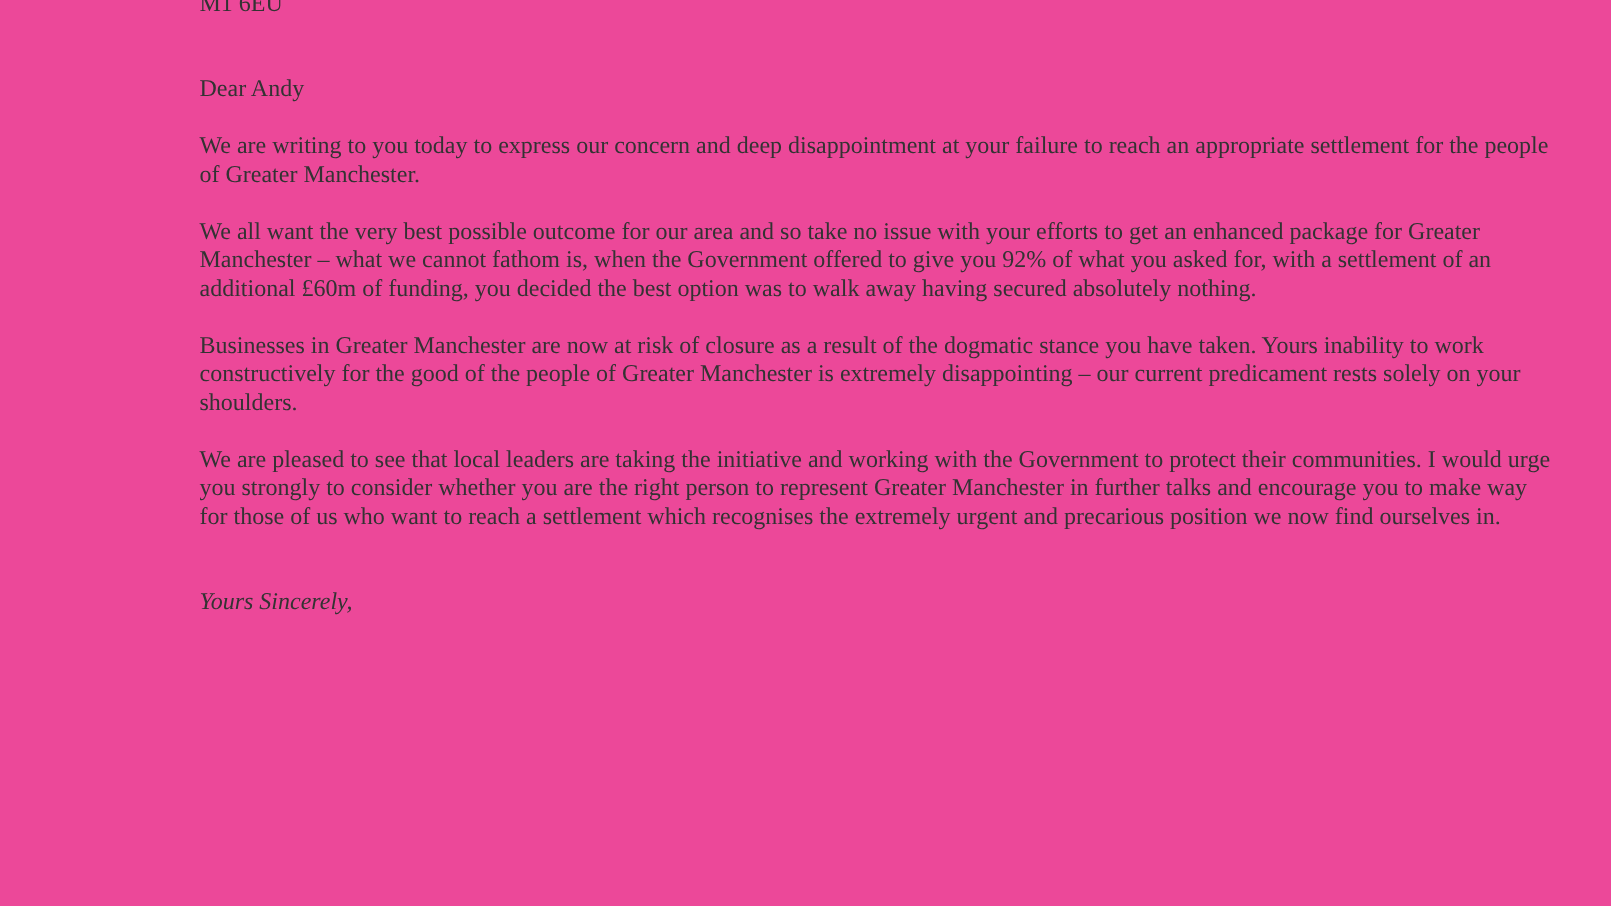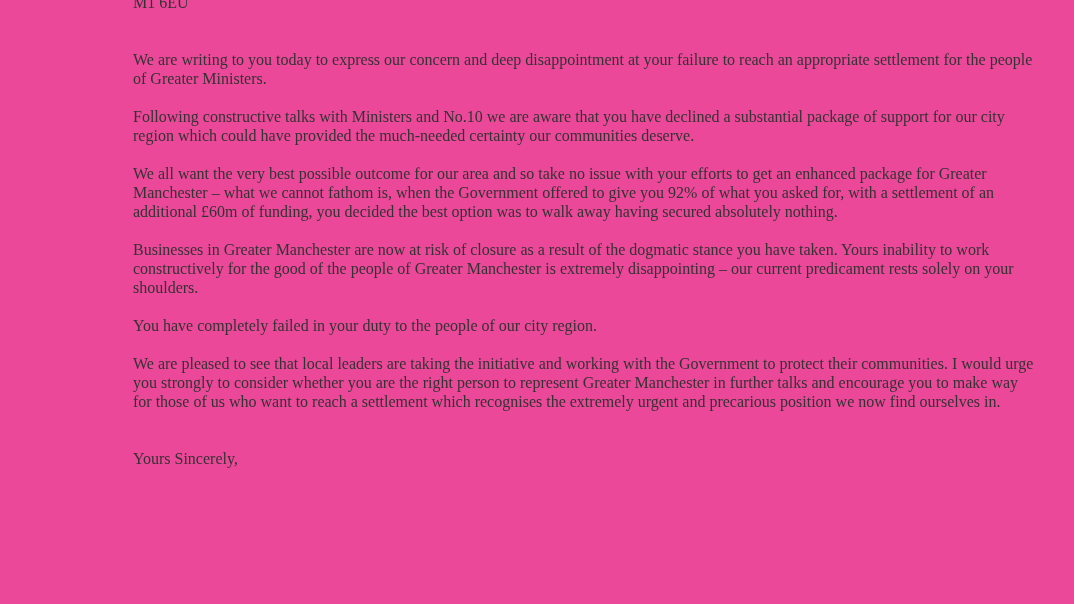--- a/index.html
+++ b/index.html
@@ -31,29 +31,29 @@
     -webkit-font-smoothing: antialiased;
   }
   .letter p {
     margin: 0 0 19px 0;
   }
   .letter p.gap-2 {
     margin-bottom: 38px;
   }
   .letter p.no-gap {
     margin-bottom: 0;
+    font-style: italic;
   }
 </style>
 </head>
 <body>
 
 <div class="page">
   <div class="letter">
     <p class="gap-2">M1 6EU</p>
-    <p>We are writing to you today to express our concern and deep disappointment at your failure to reach an appropriate settlement for the people of Greater Ministers.</p>
-    <p>Following constructive talks with Ministers and No.10 we are aware that you have declined a substantial package of support for our city region which could have provided the much-needed certainty our communities deserve.</p>
+    <p>Dear Andy</p>
+    <p>We are writing to you today to express our concern and deep disappointment at your failure to reach an appropriate settlement for the people of Greater Manchester.</p>
     <p>We all want the very best possible outcome for our area and so take no issue with your efforts to get an enhanced package for Greater Manchester – what we cannot fathom is, when the Government offered to give you 92% of what you asked for, with a settlement of an additional £60m of funding, you decided the best option was to walk away having secured absolutely nothing.</p>
     <p>Businesses in Greater Manchester are now at risk of closure as a result of the dogmatic stance you have taken. Yours inability to work constructively for the good of the people of Greater Manchester is extremely disappointing – our current predicament rests solely on your shoulders.</p>
-    <p>You have completely failed in your duty to the people of our city region.</p>
     <p class="gap-2">We are pleased to see that local leaders are taking the initiative and working with the Government to protect their communities. I would urge you strongly to consider whether you are the right person to represent Greater Manchester in further talks and encourage you to make way for those of us who want to reach a settlement which recognises the extremely urgent and precarious position we now find ourselves in.</p>
     <p class="no-gap">Yours Sincerely,</p>
   </div>
 </div>
 
 </body></html>

